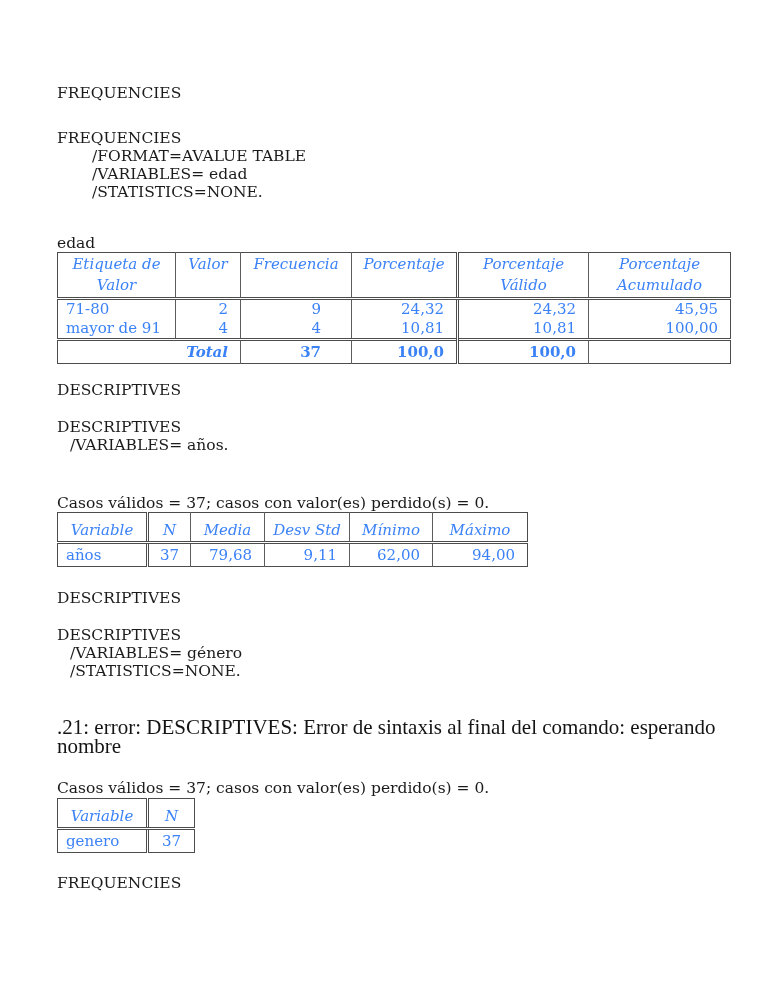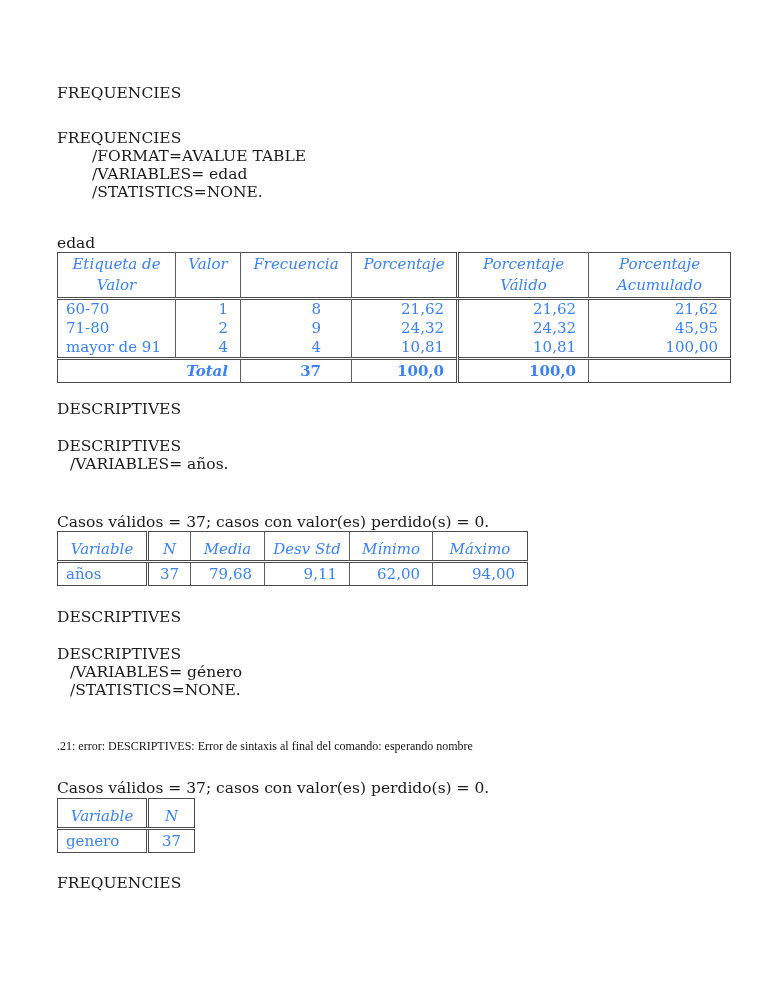--- a/index.html
+++ b/index.html
@@ -33,21 +33,21 @@
   .ar { text-align:right; padding-right:12px !important; }
   .ar-wide { text-align:right; padding-right:30px !important; }
   tr.total td { border-top:3px double #4c4c4c; line-height:22px; font-size:15px;font-weight:bold; }
   .total-label { font-style:italic; text-align:right; padding-right:12px !important; }
   .caption { line-height:18px; }
   .desc-row td { line-height:22px; }
   .hdr22 th { line-height:20px; padding-top:7px; padding-bottom:1px; }
 
   .error-par {
     font-family:"Liberation Serif", serif;
-    font-size:12px;
+    font-size:21px;
     line-height:19px;
     color:#141414;
   }
 </style>
 </head>
 <body>
 
 <div class="page">
 
   <div class="heading" style="margin-bottom:27px;">FREQUENCIES</div>
@@ -71,28 +71,20 @@
         <col style="width:142px">
     </colgroup>
     <tbody>
         <tr class="hdr">
       <th class="al">Etiqueta de Valor</th>
       <th class="vline">Valor</th>
       <th class="vline">Frecuencia</th>
       <th class="vline">Porcentaje</th>
       <th class="vline2">Porcentaje Válido</th>
       <th class="vline">Porcentaje Acumulado</th>
-    </tr>
-    <tr>
-      <td class="al">60-70</td>
-      <td class="vline ar">1</td>
-      <td class="vline ar-wide">8</td>
-      <td class="vline ar">21,62</td>
-      <td class="vline2 ar">21,62</td>
-      <td class="vline ar">21,62</td>
     </tr>
     <tr>
       <td class="al">71-80</td>
       <td class="vline ar">2</td>
       <td class="vline ar-wide">9</td>
       <td class="vline ar">24,32</td>
       <td class="vline2 ar">24,32</td>
       <td class="vline ar">45,95</td>
     </tr>
     <tr>

